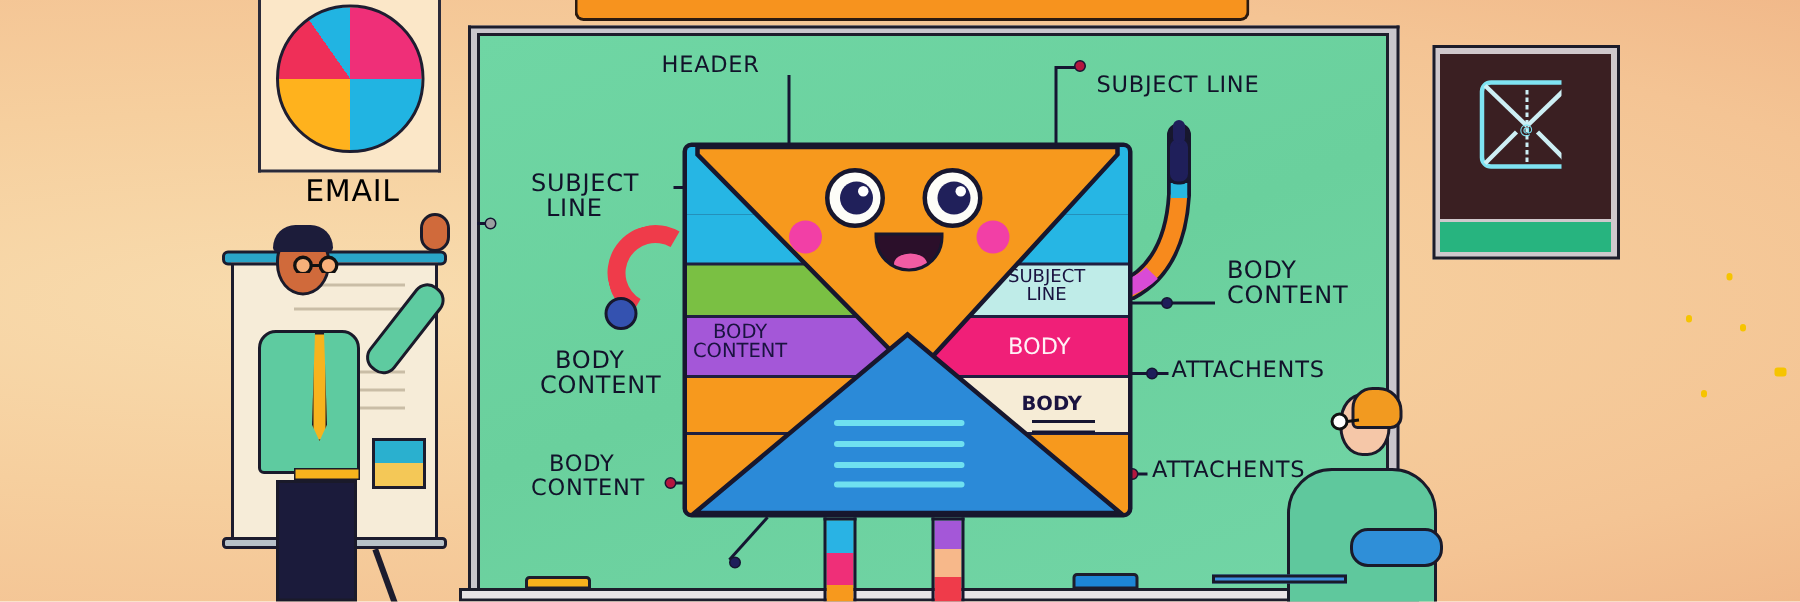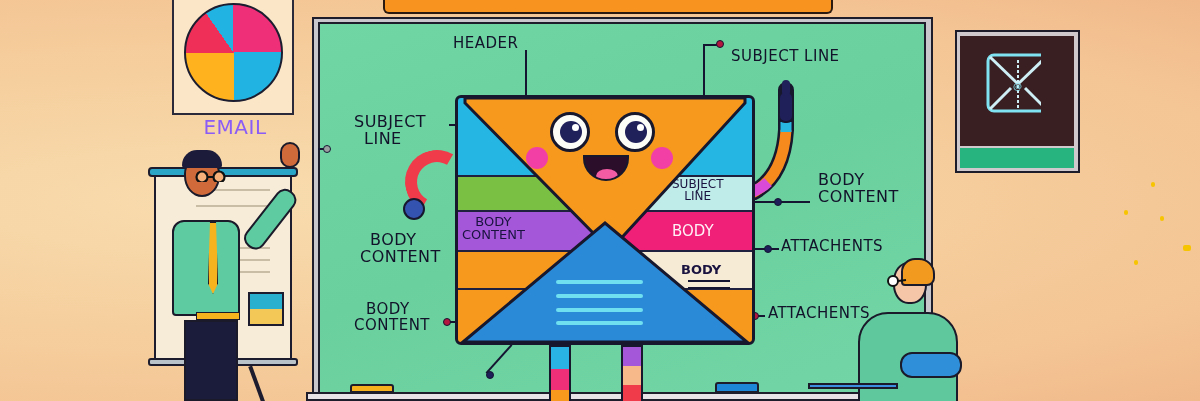--- a/index.html
+++ b/index.html
@@ -14,21 +14,21 @@
     position: absolute; color: #12122a; font-weight: 400;
     letter-spacing: 0.5px; line-height: 1.05; text-transform: uppercase;
     font-family: "DejaVu Sans", sans-serif;
   }
 
   
   .poster { left: 172px; top: 0; width: 122px; height: 115px; background: #fbe7c8; border: 2px solid #2a2a3a; border-top: none; }
   .pie { left: 184px; top: 3px; width: 99px; height: 99px; border-radius: 50%;
     border: 2px solid #1d1d30;
     background: conic-gradient(#ef2f78 0deg 90deg, #21b4e2 90deg 150deg, #21b4e2 150deg 180deg, #ffb21d 180deg 270deg, #ef2f58 270deg 325deg, #21b4e2 325deg 360deg); }
-  .poster-title { left: 160px; top: 118px; width: 150px; text-align: center; font-size: 20px; color: #8b5cf6; line-height: 0.95; }
+  .poster-title { left: 160px; top: 118px; width: 150px; text-align: center; font-size: 20px; color: #000000; line-height: 0.95; }
 
   
   .flip-top { left: 148px; top: 167px; width: 150px; height: 10px; background: #2aa5c8; border: 2px solid #1c1c2e; border-radius: 4px; }
   .flip-board { left: 154px; top: 175px; width: 138px; height: 185px; background: #f6ecd8; border: 2px solid #1c1c2e; }
   .flip-line { height: 2px; background: #c9bda6; }
   .flip-box { left: 248px; top: 292px; width: 36px; height: 34px; border: 2px solid #1c1c2e; background: linear-gradient(#2ab0cf 0 50%, #f4c857 50% 100%); }
   .flip-bottom { left: 148px; top: 358px; width: 150px; height: 8px; background: #b8c2c8; border: 2px solid #1c1c2e; border-radius: 3px; }
   .flip-leg { left: 255px; top: 365px; width: 4px; height: 40px; background: #1c1c2e; transform: rotate(-20deg); }
 
   
@@ -110,21 +110,21 @@
 <div class="abs flip-bottom"></div>
 <div class="abs flip-leg"></div>
 
 <div class="abs rail-top"></div>
 <div class="abs board-frame"></div>
 <div class="abs board"></div>
 <div class="abs board-tray"></div>
 <div class="abs chalk-orange"></div>
 <div class="abs chalk-blue"></div>
 
-<div class="lbl" style="left:453px; top:36px; font-size:15px;text-align:right;">HEADER</div>
+<div class="lbl" style="left:441px; top:36px; font-size:15px;text-align:right;">HEADER</div>
 <div class="line" style="left:525px; top:50px; width:2px; height:78px;"></div>
 <div class="dot" style="left:521px; top:124px;"></div>
 
 <div class="lbl" style="left:731px; top:49px; font-size:15px;">SUBJECT LINE</div>
 <div class="line" style="left:704px; top:44px; width:16px; height:2px;"></div>
 <div class="line" style="left:703px; top:44px; width:2px; height:62px;"></div>
 <div class="dot" style="left:716px; top:40px;"></div>
 
 <div class="lbl" style="left:354px; top:114px; font-size:16px;">
   <div>SUBJECT</div>

